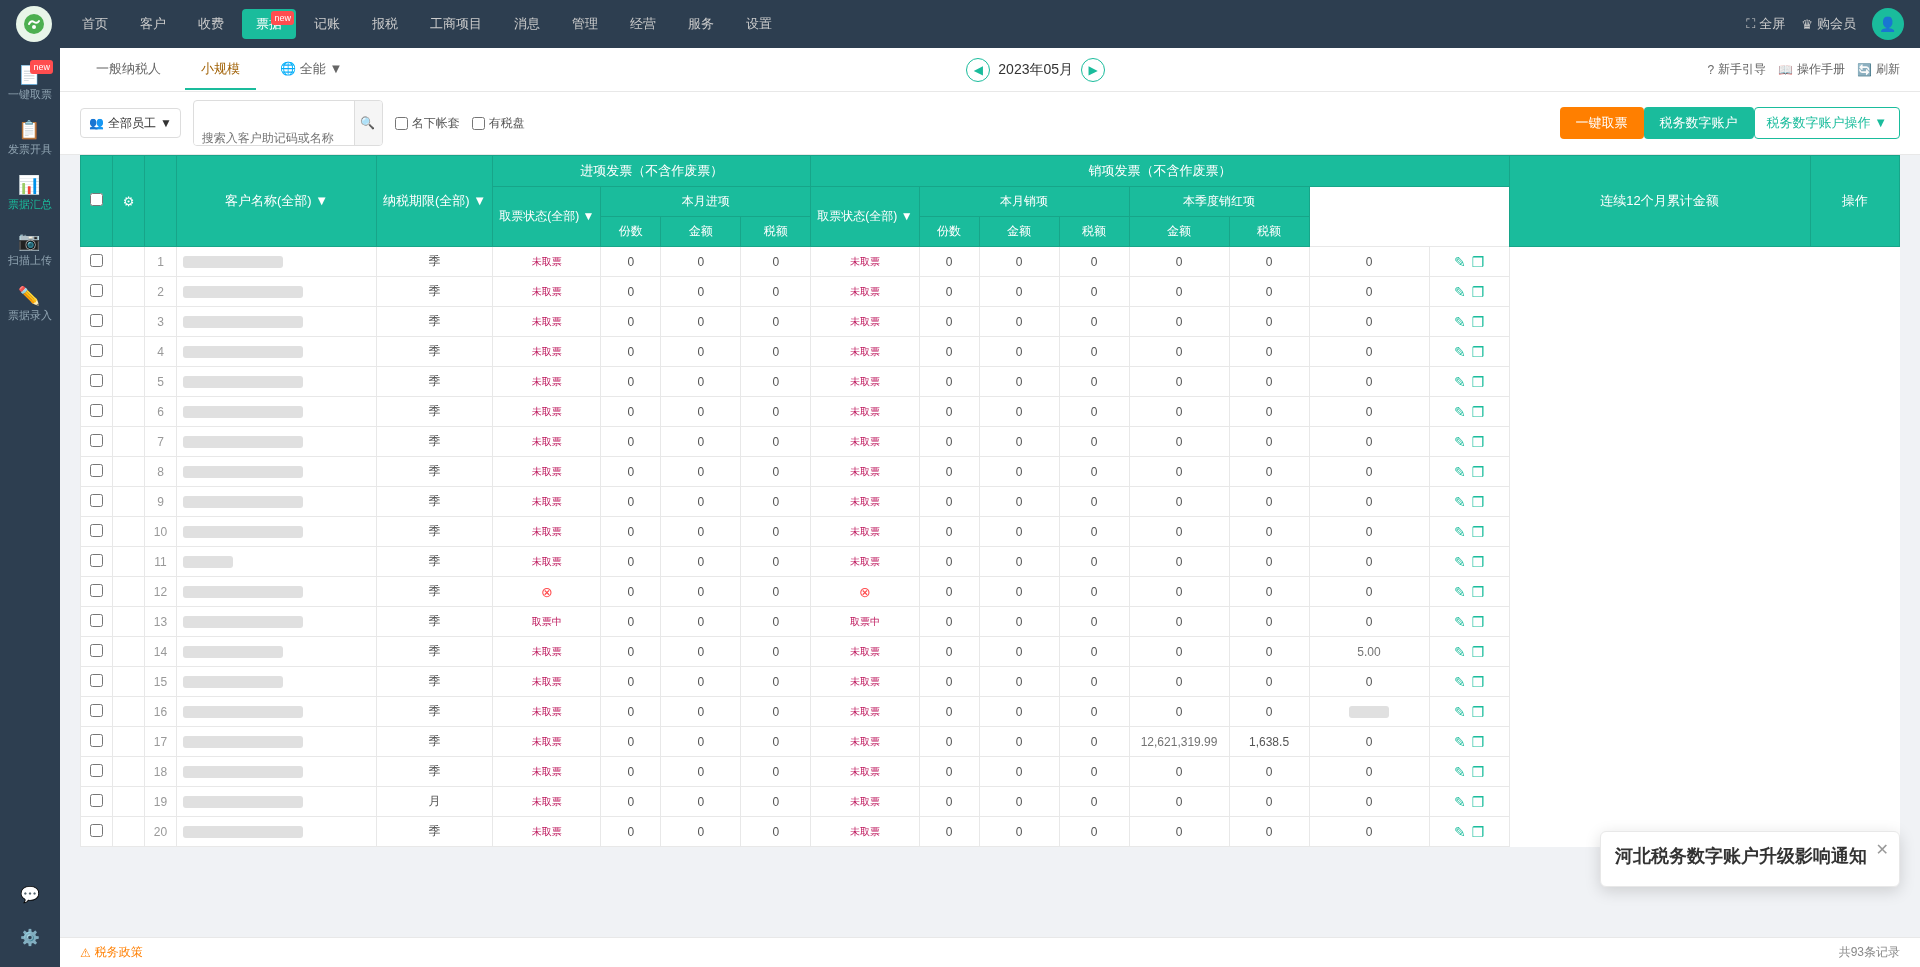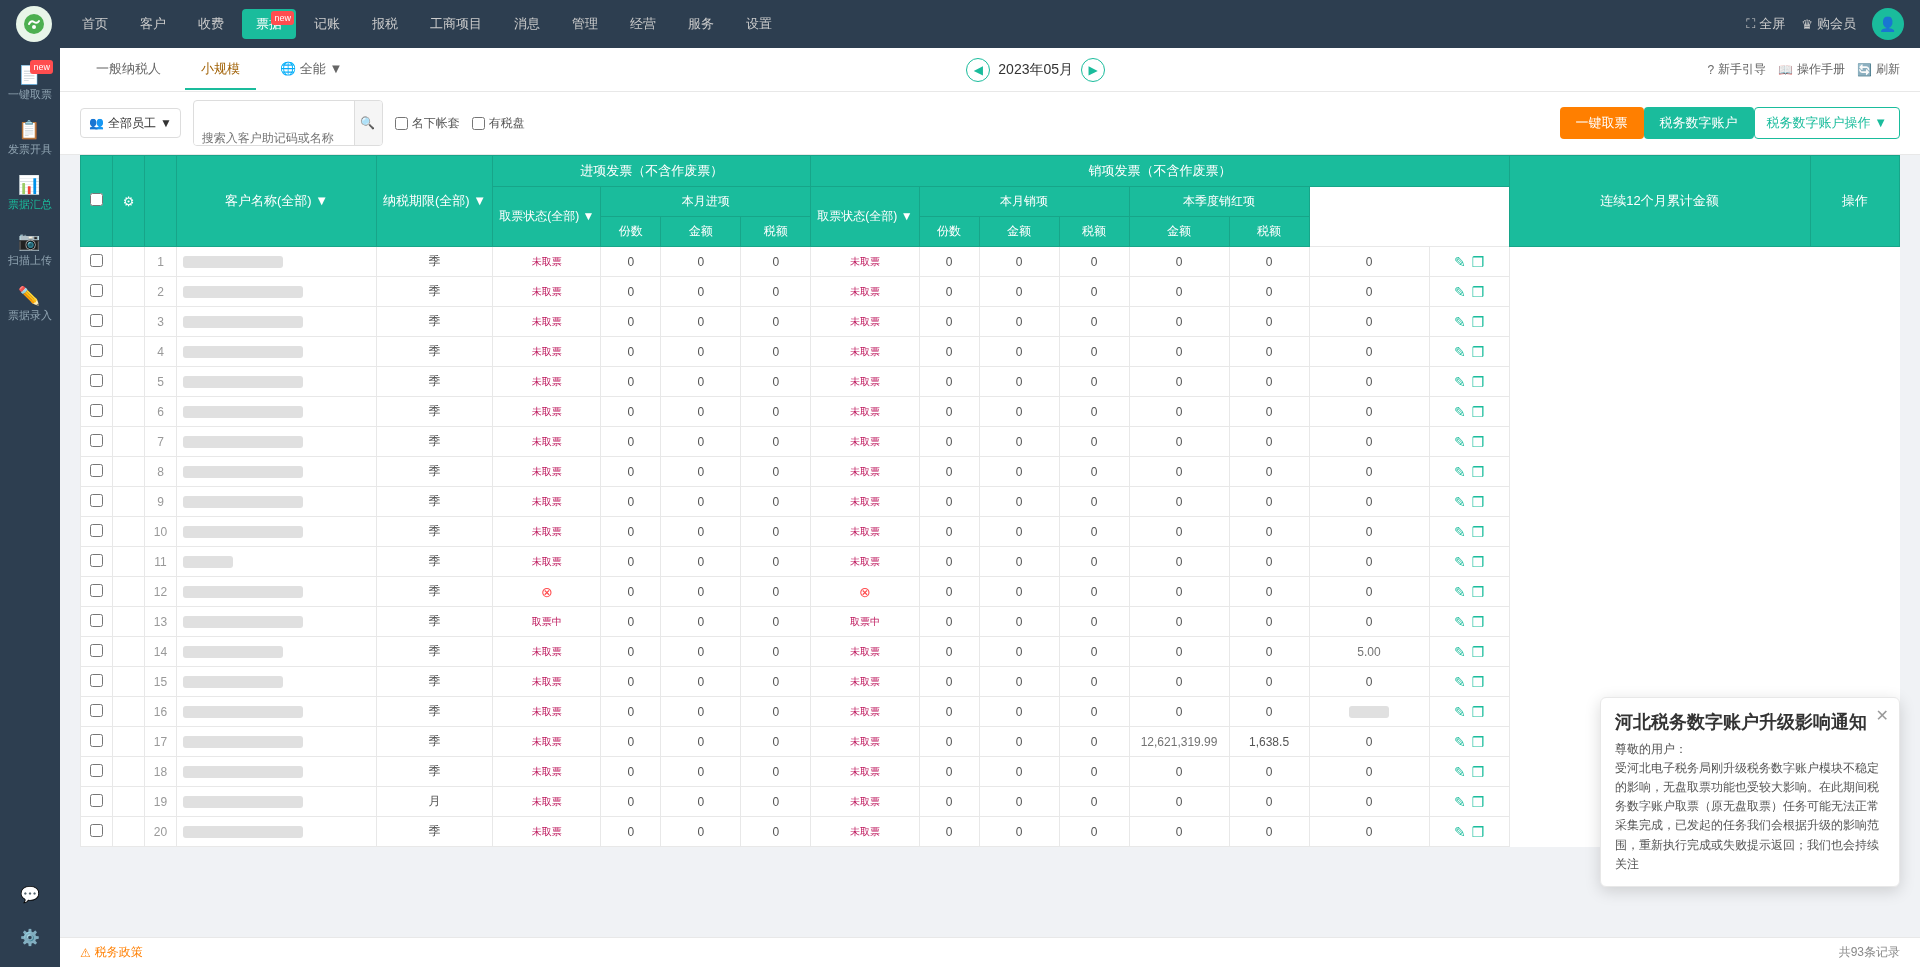--- a/index.html
+++ b/index.html
@@ -1016,17 +1016,13 @@
         <span>税务政策</span>
       </div>
       <span style="margin-left: auto;">共93条记录</span>
     </div>
   </div>
 </div>
 
 <div class="notification-popup">
   <div class="close-btn">✕</div>
   <div class="notif-title">河北税务数字账户升级影响通知</div>
-  <div class="notif-body">
-    <span>尊敬的用户：</span><br>
-    <span>受河北电子税务局刚升级税务数字账户模块不稳定的影响，无盘取票功能也受较大影响。在此期间税务数字账户取票（原无盘取票）任务可能无法正常采集完成，已发起的任务我们会根据升级的影响范围，重新执行完成或失败提示返回；我们也会持续关注</span>
-  </div>
 </div>
 
 </body></html>

